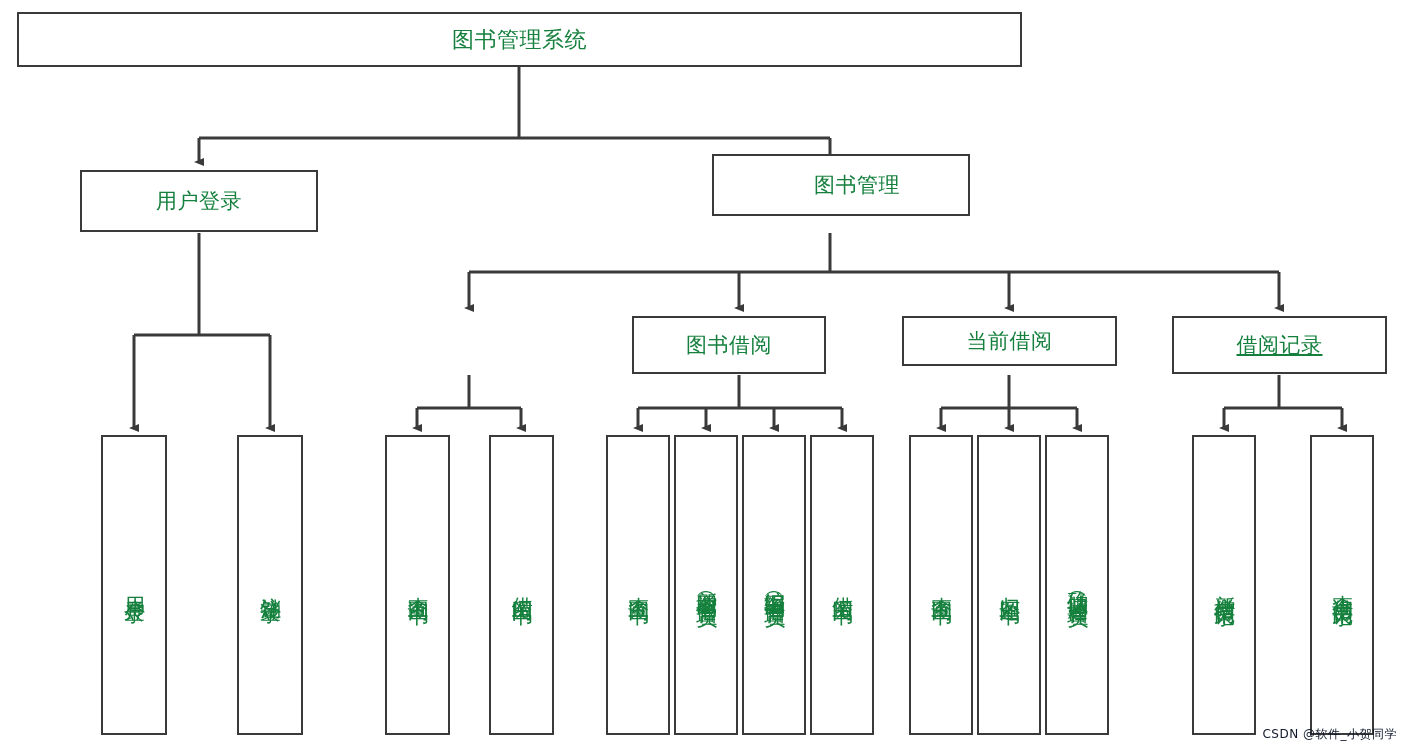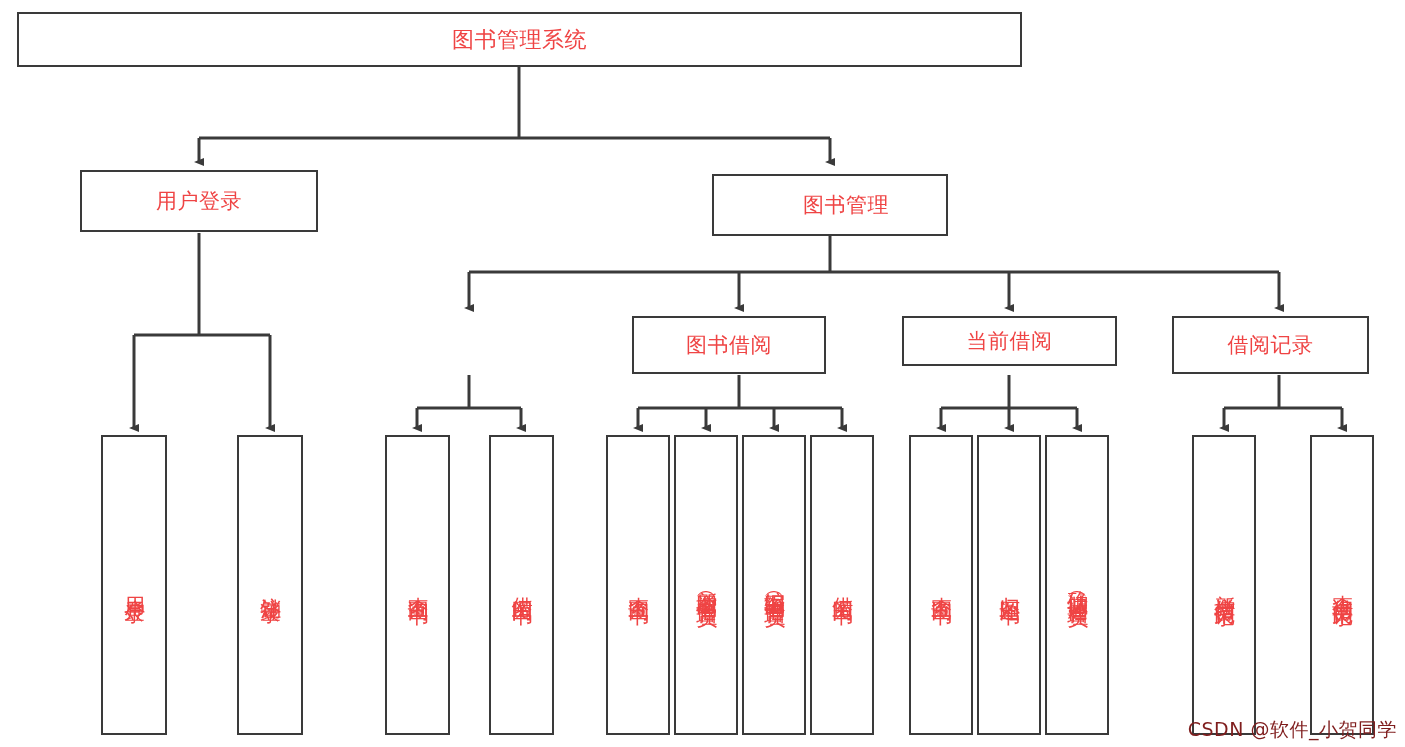--- a/index.html
+++ b/index.html
@@ -27,21 +27,21 @@
     pointer-events: none;
   }
   .node {
     position: absolute;
     box-sizing: border-box;
     background: #ffffff;
     border: 2px solid #3a3a3a;
     display: flex;
     align-items: center;
     justify-content: center;
-    color: #ef4444;
+    color: #15803d;
     z-index: 2;
   }
   .node .node-label {
     display: block;
     line-height: 1.18;
     letter-spacing: 0.5px;
     white-space: nowrap;
   }
   
   .node.horiz .node-label {
@@ -64,22 +64,22 @@
     line-height: 1.02;
     letter-spacing: 2.5px;
     text-align: center;
     white-space: normal;
     max-height: 100%;
   }
   #watermark {
     position: absolute;
     right: 8px;
     bottom: 4px;
-    font-size: 19px;
-    color: #7f1d1d;
+    font-size: 12px;
+    color: #0f172a;
     letter-spacing: 0.5px;
     z-index: 5;
     white-space: nowrap;
   }
 </style>
 </head>
 <body>
 
 <div id="diagram-root">
 
@@ -134,34 +134,34 @@
   </svg>
 
   <div class="node horiz root" style="left:17px; top:12px; width:1005px; height:55px;">
     <span class="node-label">图书管理系统</span>
   </div>
 
   <div class="node horiz" style="left:80px; top:170px; width:238px; height:62px;">
     <span class="node-label">用户登录</span>
   </div>
 
-  <div class="node horiz" style="left:712px; top:174px; width:236px; height:62px;padding-left:32px;">
+  <div class="node horiz" style="left:712px; top:154px; width:258px; height:62px;padding-left:32px;">
     <span class="node-label">图书管理</span>
   </div>
 
 
   <div class="node horiz" style="left:632px; top:316px; width:194px; height:58px;">
     <span class="node-label">图书借阅</span>
   </div>
 
   <div class="node horiz" style="left:902px; top:316px; width:215px; height:50px;">
     <span class="node-label">当前借阅</span>
   </div>
 
-  <div class="node horiz" style="left:1172px; top:316px; width:197px; height:58px;">
+  <div class="node horiz" style="left:1172px; top:316px; width:215px; height:58px;text-decoration:underline;">
     <span class="node-label">借阅记录</span>
   </div>
 
   <div class="node vert" style="left:101px; top:435px; width:66px; height:300px;">
     <span class="node-label">用户登录</span>
   </div>
 
   <div class="node vert" style="left:237px; top:435px; width:66px; height:300px;">
     <span class="node-label">注销登录</span>
   </div>

